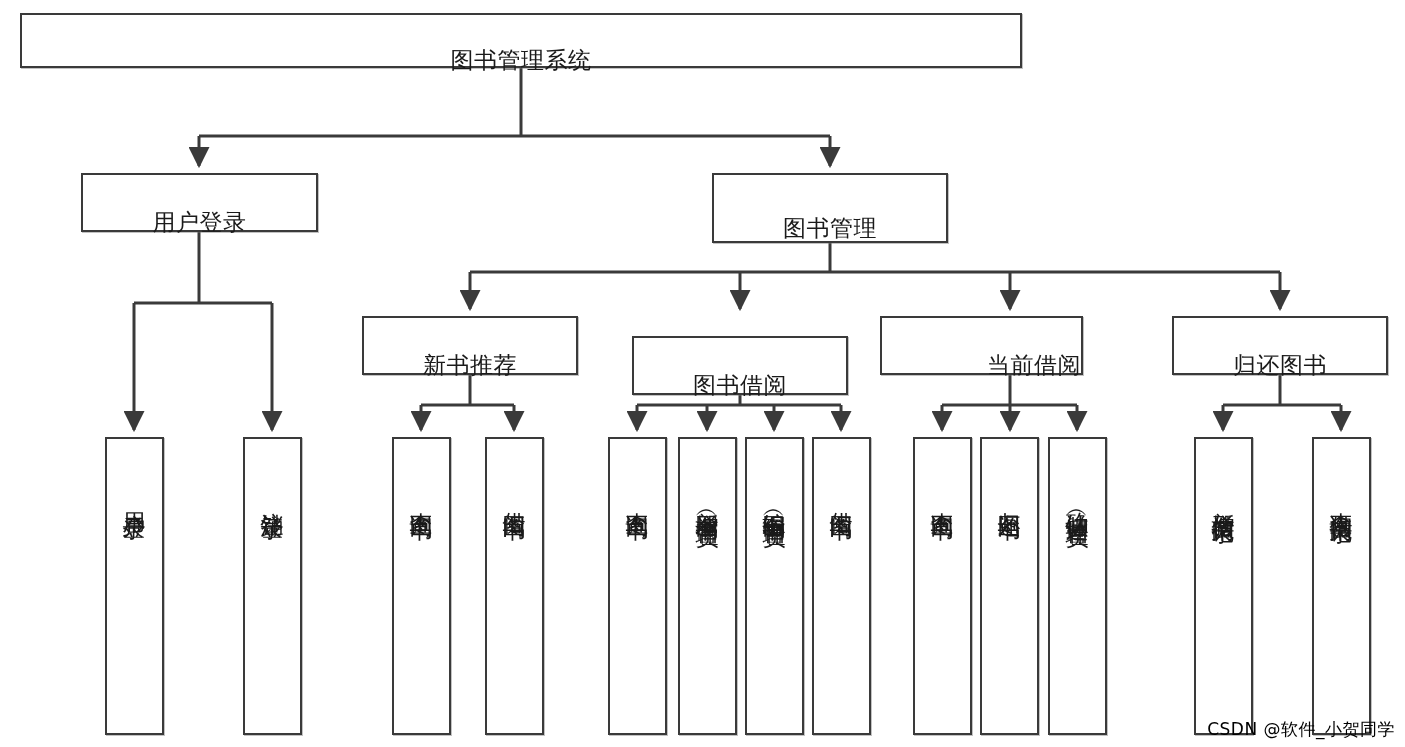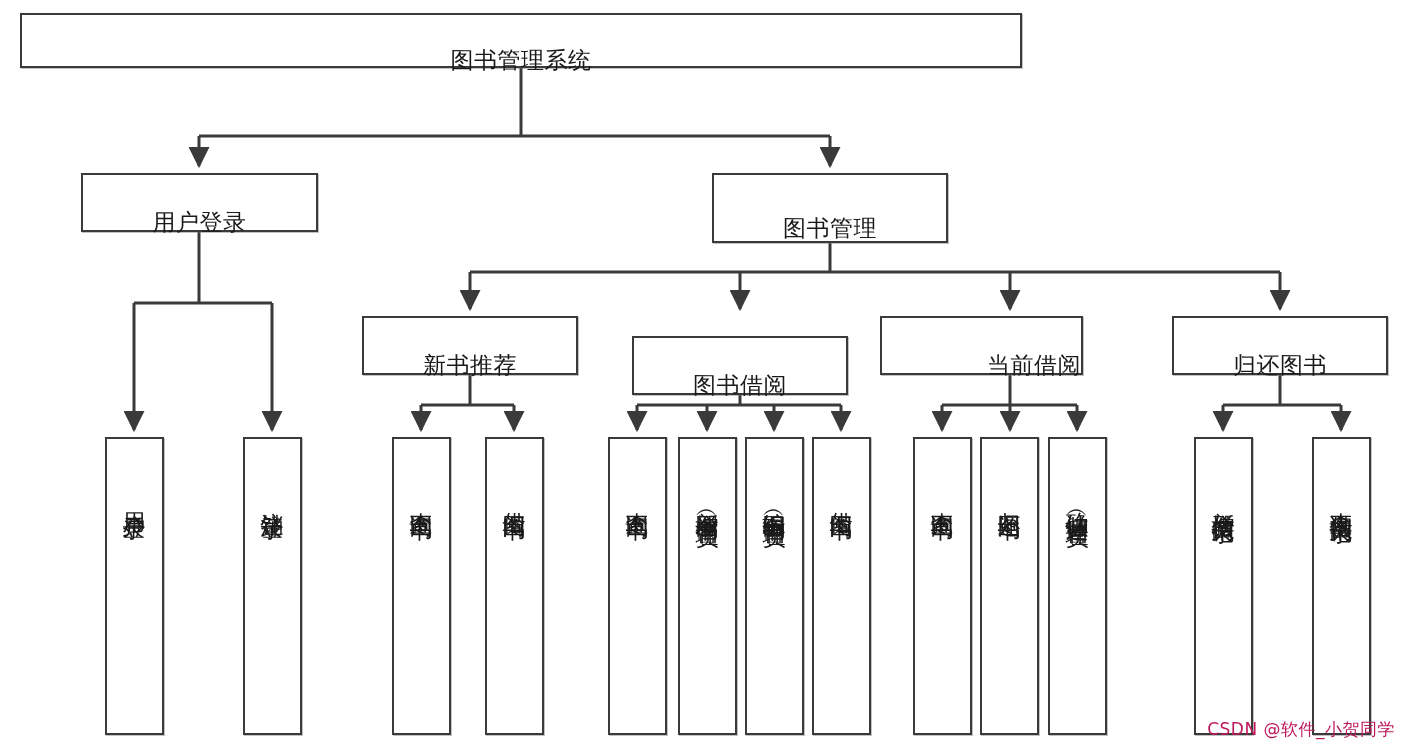--- a/index.html
+++ b/index.html
@@ -56,21 +56,21 @@
     font-size: 23px;
     line-height: 1.22;
     letter-spacing: 2px;
     white-space: nowrap;
   }
   #watermark {
     position: absolute;
     right: 10px;
     bottom: 6px;
     font-size: 17px;
-    color: #be185d;
+    color: #000000;
     white-space: nowrap;
     letter-spacing: 0.5px;
   }
 </style>
 </head>
 <body>
 
 <div id="canvas">
 
   <svg id="edges" viewBox="0 0 1405 747">

